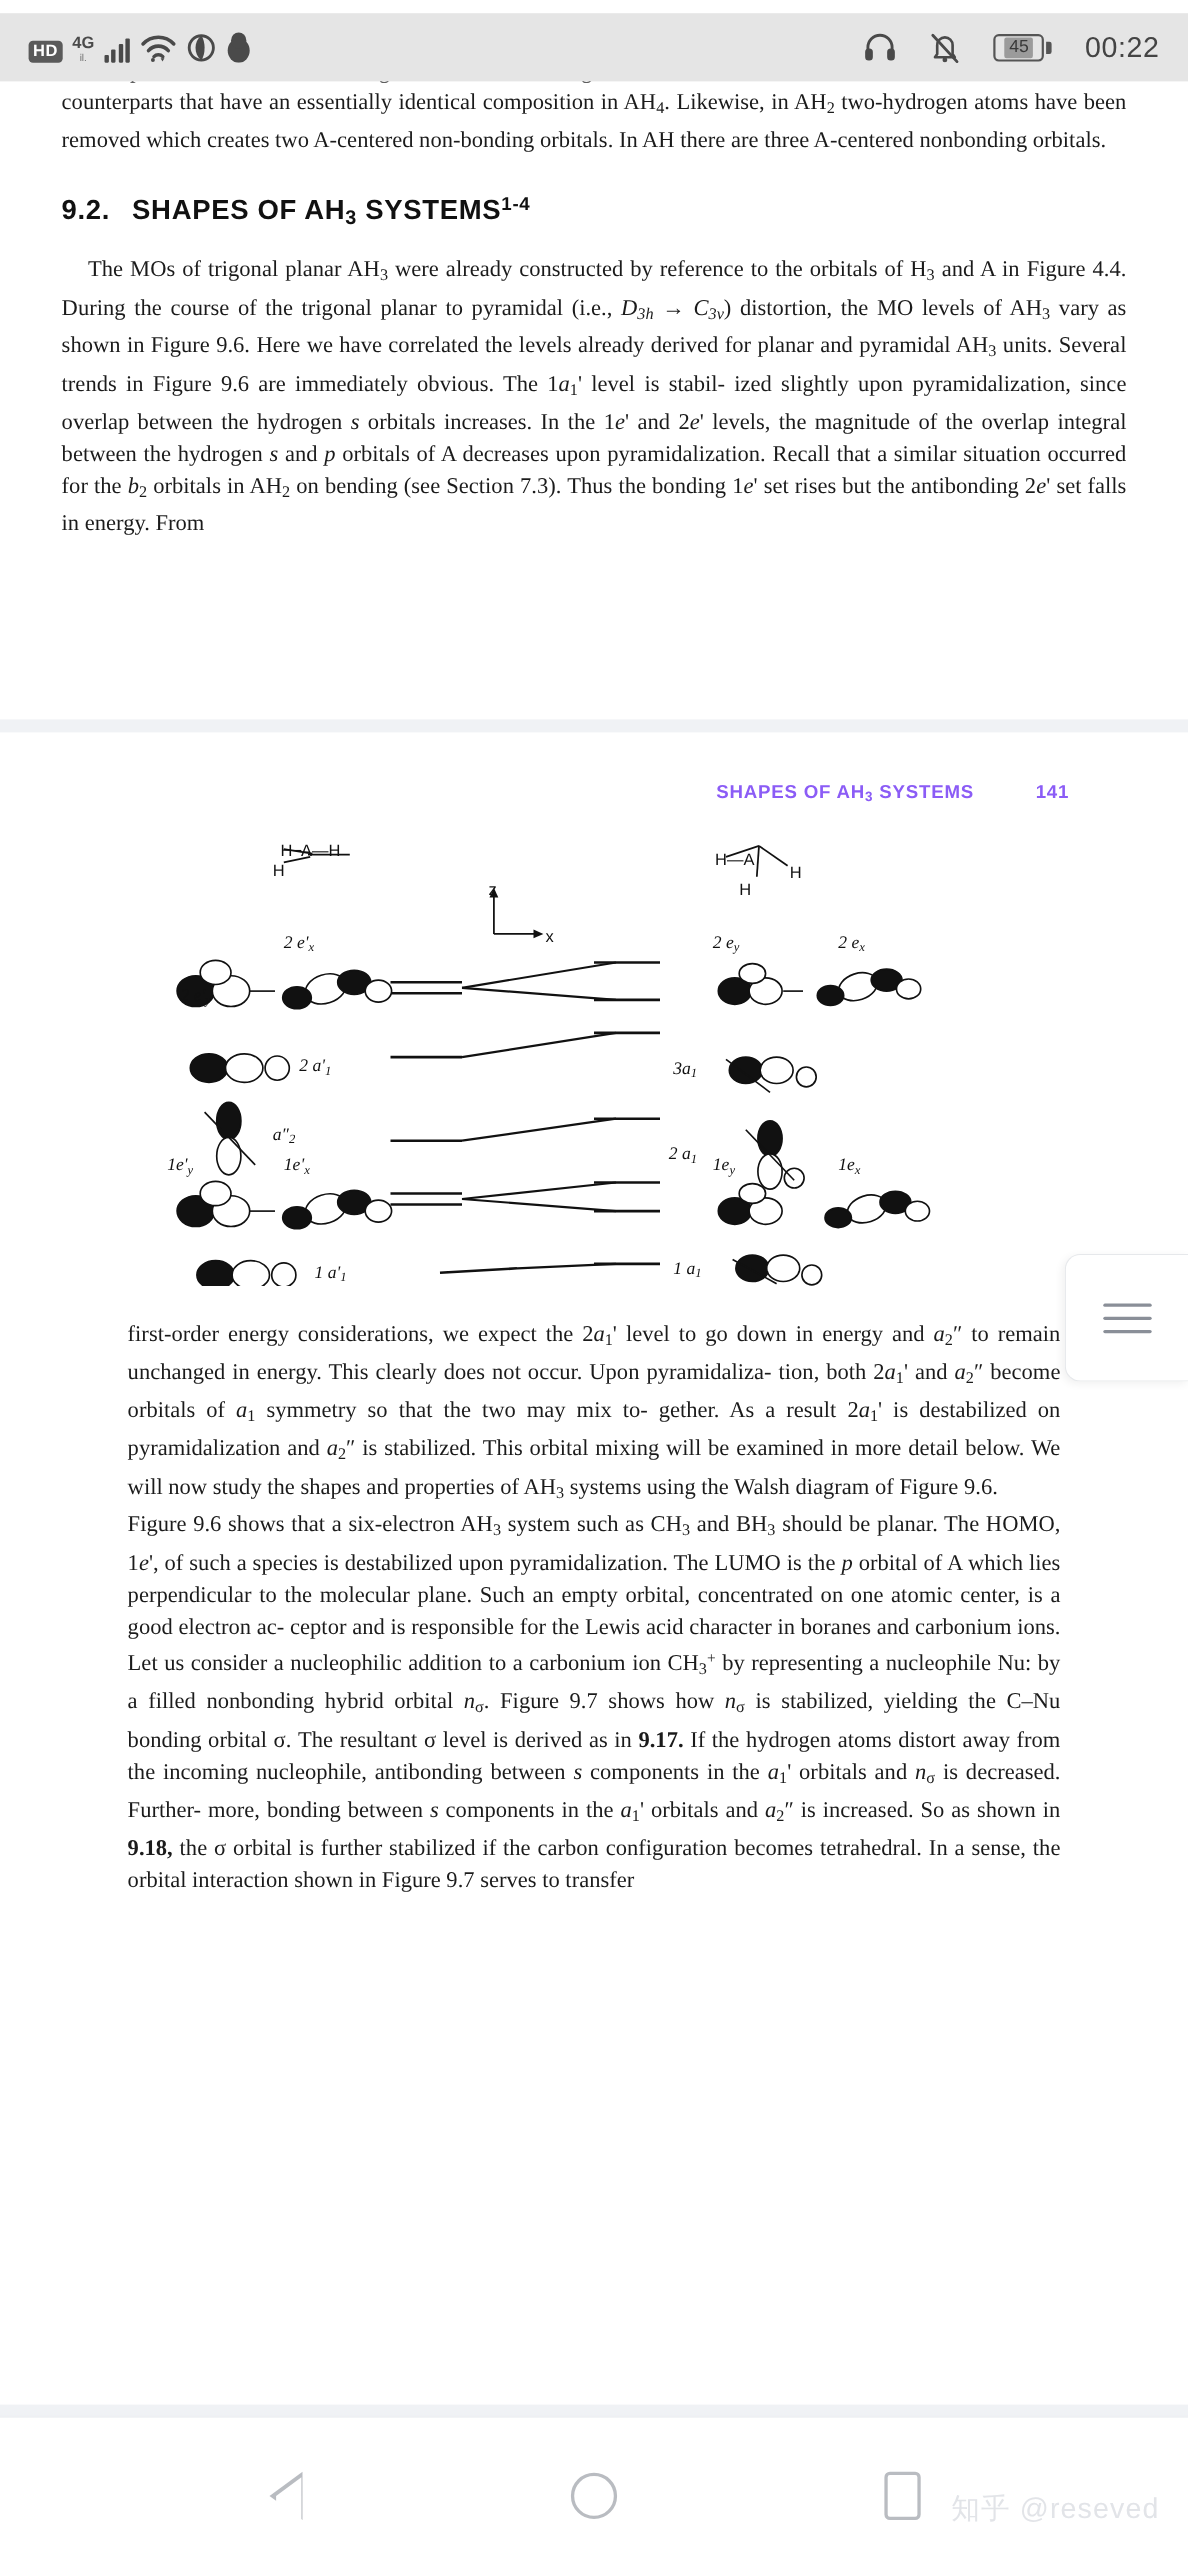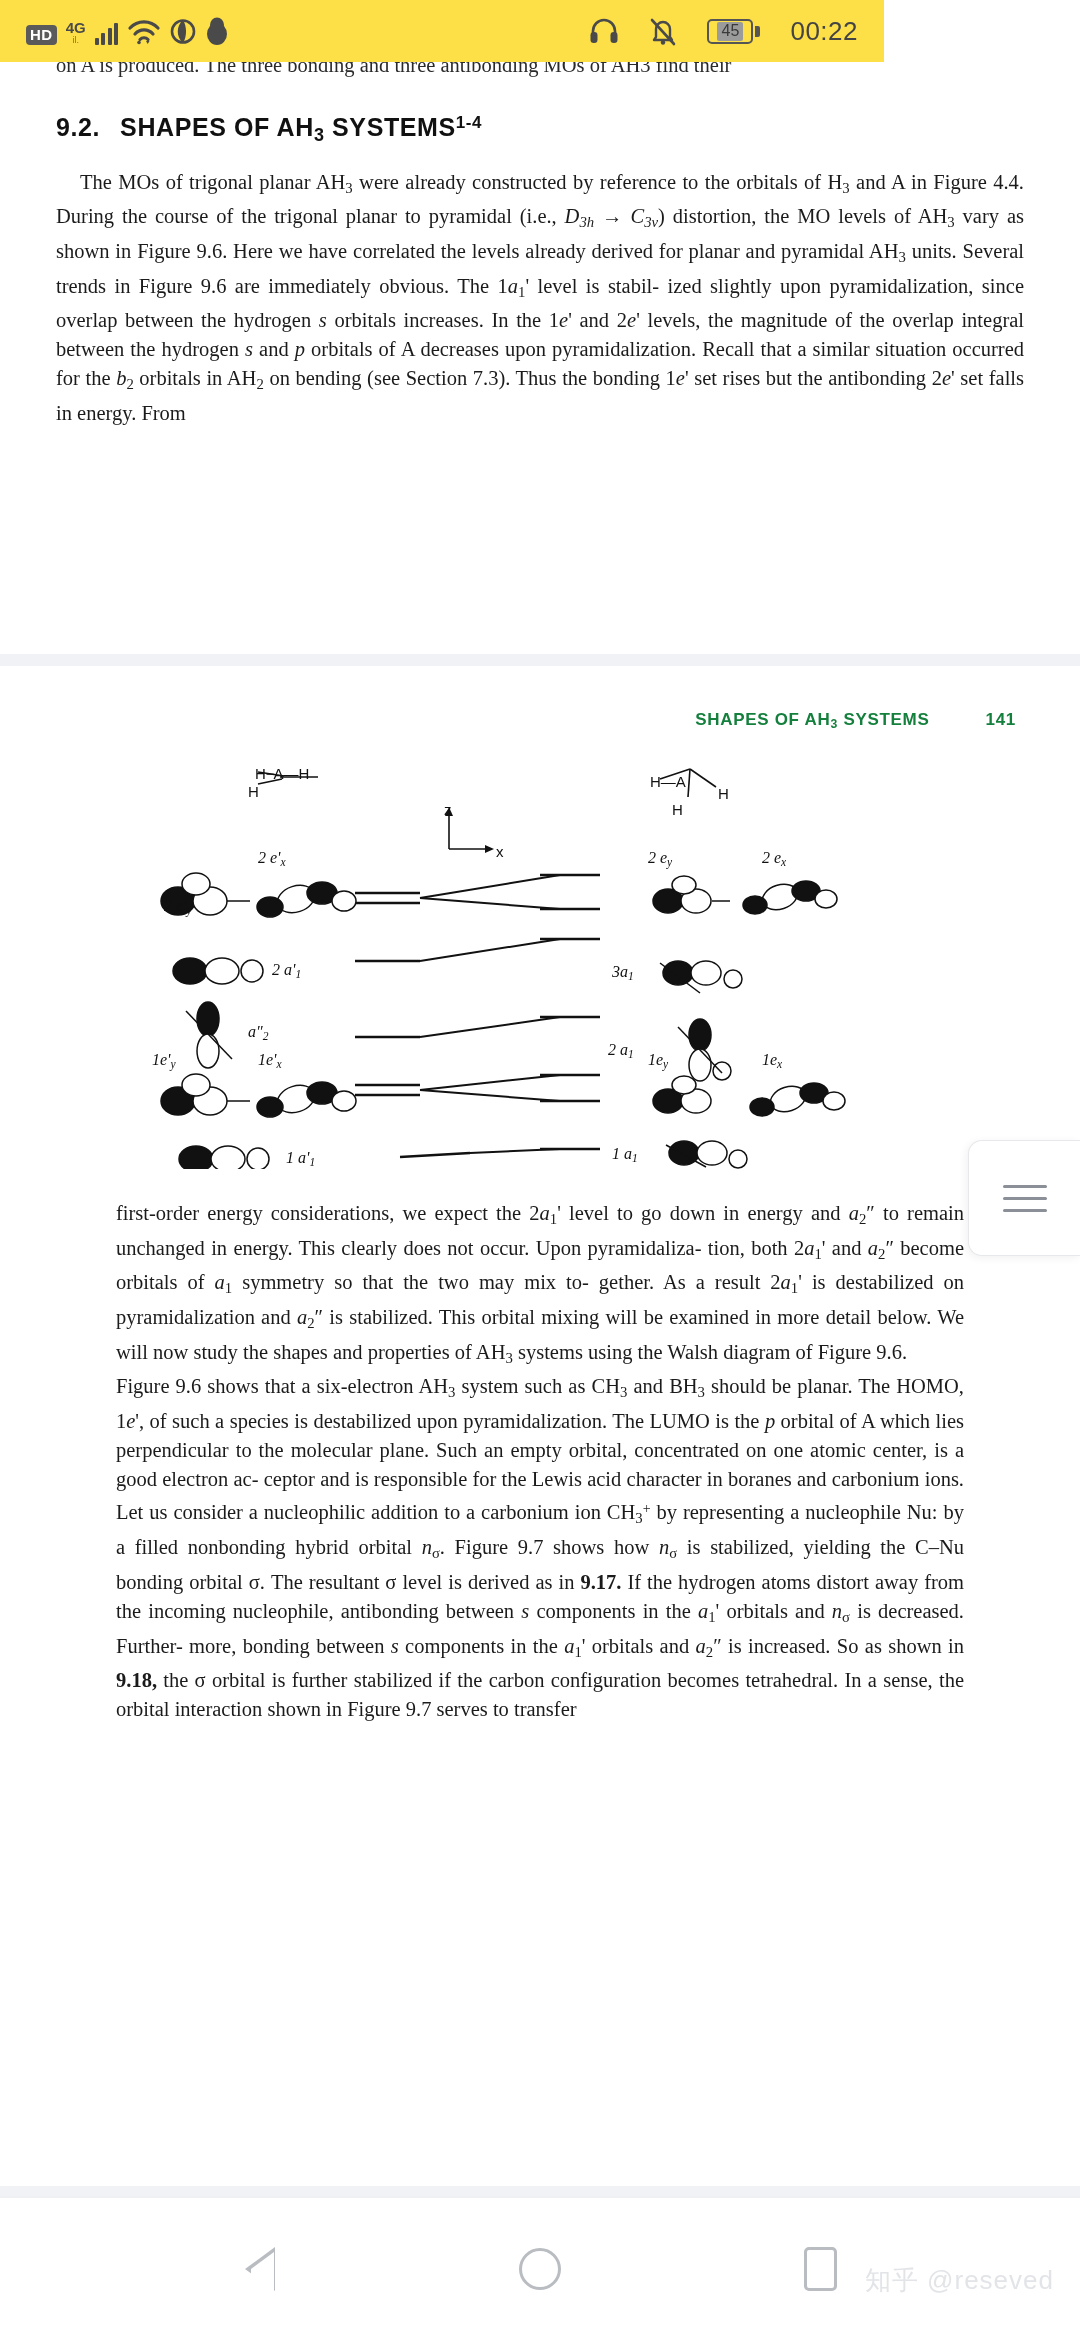--- a/index.html
+++ b/index.html
@@ -6,23 +6,23 @@
   html,body { width:1080px; height:2340px; }
   body {
     font-family:"Liberation Serif", serif;
     background:#ffffff;
     position:relative;
     overflow:hidden;
   }
 
   
   .statusbar{
-    position:absolute; top:0; left:0; width:884px; height:62px;
+    position:absolute; top:12px; left:0; width:1080px; height:62px;
     display:flex; align-items:center; justify-content:space-between;
-    padding:0 26px; background:#fde047; z-index:40;
+    padding:0 26px; background:#e5e5e5; z-index:40;
   }
   .sb-left{ display:flex; align-items:flex-end; gap:9px; }
   .sb-right{ display:flex; align-items:center; gap:30px; }
   .hd-badge{
     background:#5a5a5a; color:#fff; font-family:"Liberation Sans",sans-serif;
     font-size:15px; font-weight:bold; letter-spacing:.5px;
     border-radius:4px; padding:2px 4px 3px 4px; line-height:1;
   }
   .gbox{ display:flex; flex-direction:column; align-items:center; line-height:1; }
   .g-4g{ font-family:"Liberation Sans",sans-serif; font-size:15px; font-weight:bold; color:#4a4a4a; }
@@ -88,21 +88,21 @@
   }
   h2.sec .num{ margin-right:20px; }
   sub{ font-size:.72em; vertical-align:-.25em; }
   sup{ font-size:.68em; vertical-align:.45em; }
   em{ font-style:italic; }
 
   
   .pg-head{
     display:flex; justify-content:flex-end; align-items:baseline;
     font-family:"Liberation Sans",sans-serif; font-size:17px;
-    letter-spacing:.7px; color:#15803d; padding-right:64px; padding-top:44px;
+    letter-spacing:.7px; color:#8b5cf6; padding-right:108px; padding-top:44px;
     font-weight:600;
   }
   .pg-head .pno{ margin-left:56px; font-weight:bold; }
 
   
   .figure{ position:relative; width:1080px; height:420px; margin-top:18px; }
   .figcap{
     text-align:center; font-size:16.5px; color:#1a1a1a; margin-top:6px;
   }
   .figcap .lbl{ font-family:"Liberation Sans",sans-serif; font-weight:bold; font-size:15px; letter-spacing:.4px; margin-right:8px;}
@@ -206,20 +206,25 @@
     </span>
     <span class="clock">00:22</span>
   </div>
 </div>
 
 <div class="page page-a">
   <div class="col">
     <div class="clip-top">
       <span>on A is produced. The three bonding and three antibonding MOs of AH3 find their</span>
     </div>
+    <p class="body">
+      counterparts that have an essentially identical composition in AH<sub>4</sub>. Likewise, in
+      AH<sub>2</sub> two-hydrogen atoms have been removed which creates two A-centered non-bonding
+      orbitals. In AH there are three A-centered nonbonding orbitals.
+    </p>
 
     <h2 class="sec">
       <span class="num">9.2.</span><span>SHAPES OF AH<sub>3</sub> SYSTEMS<sup>1-4</sup></span>
     </h2>
 
     <p class="body ind">
       The MOs of trigonal planar AH<sub>3</sub> were already constructed by reference to the orbitals
       of H<sub>3</sub> and A in Figure 4.4. During the course of the trigonal planar to pyramidal
       (i.e., <em>D<sub>3h</sub></em> → <em>C<sub>3v</sub></em>) distortion, the MO levels of AH<sub>3</sub> vary as shown in Figure 9.6.
       Here we have correlated the levels already derived for planar and pyramidal AH<sub>3</sub>

